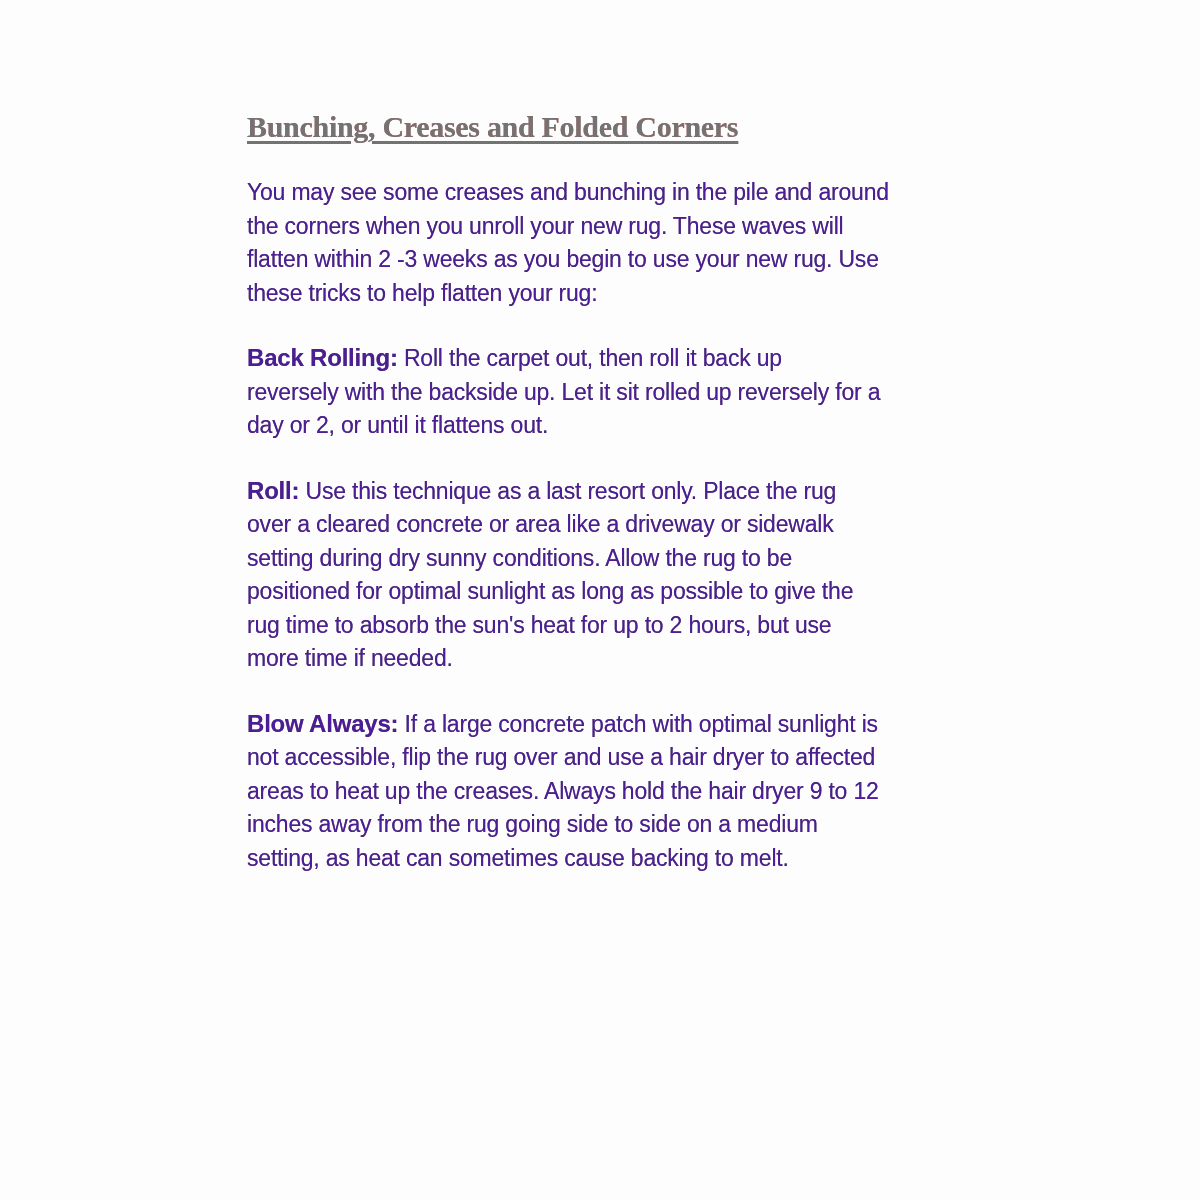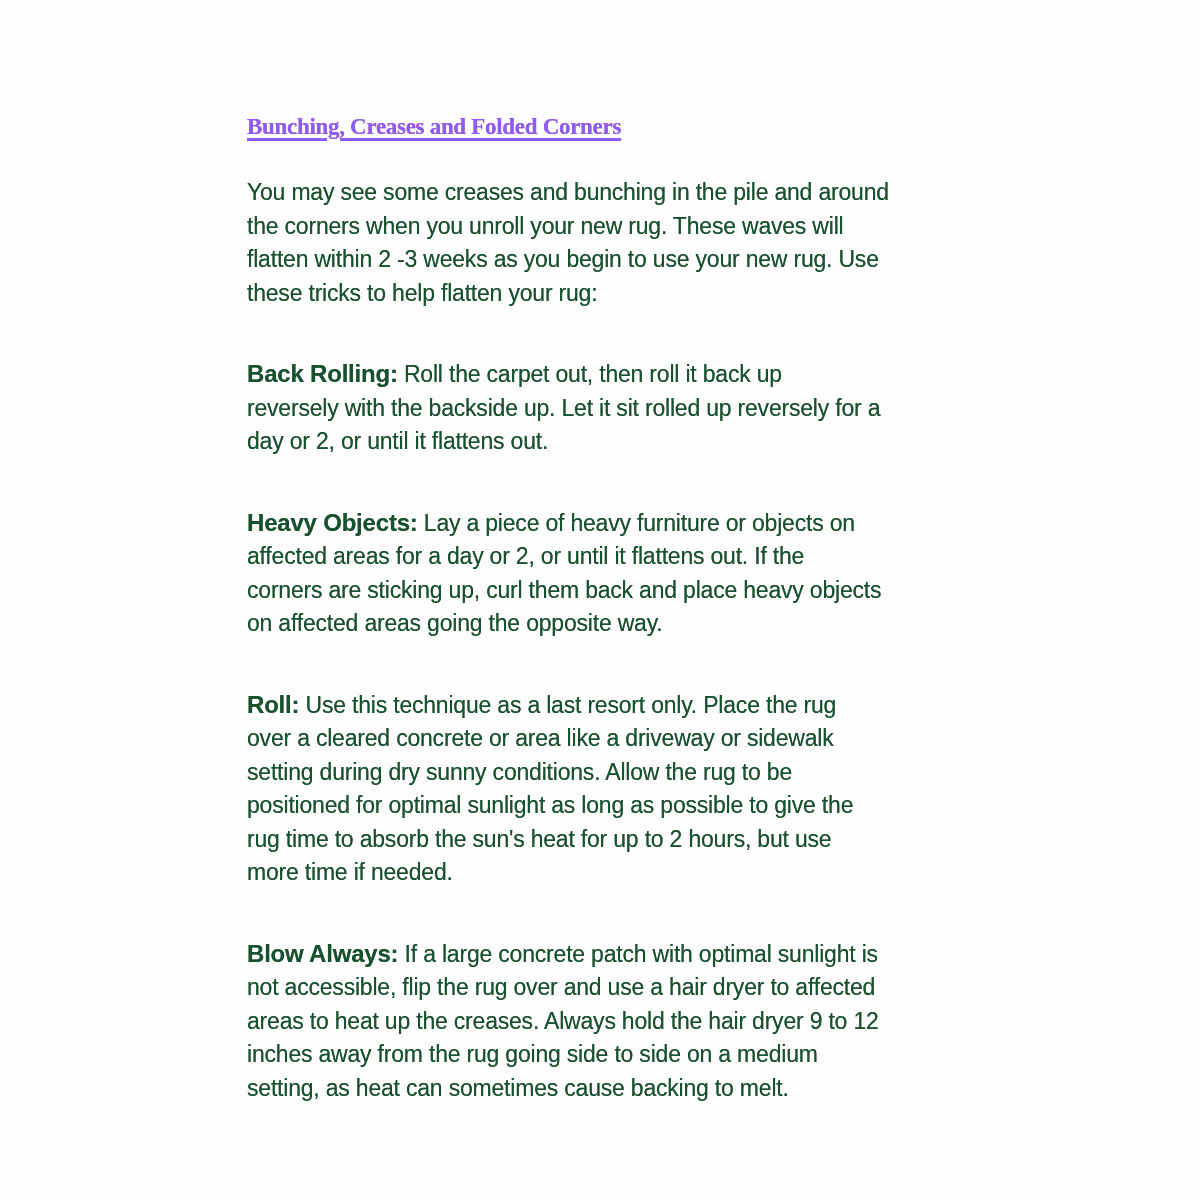--- a/index.html
+++ b/index.html
@@ -18,42 +18,42 @@
     background: #fdfdfd;
   }
   .doc-column {
     position: absolute;
     left: 247px;
     top: 112px;
     width: 820px;
   }
   .doc-heading {
     font-family: "Liberation Serif", serif;
-    font-size: 23px;
+    font-size: 30px;
     font-weight: 700;
     letter-spacing: -0.3px;
-    color: #8b5cf6;
+    color: #737373;
     line-height: 30px;
     margin: 0 0 34px 0;
     text-decoration: underline;
     text-decoration-thickness: 2.5px;
     text-underline-offset: 4px;
     text-shadow: 0 0 0.6px rgba(192, 19, 16, 0.65);
   }
   .para {
     margin: 0;
     font-size: 23px;
     line-height: 33.5px;
     letter-spacing: -0.2px;
-    color: #14532d;
+    color: #4c1d95;
     white-space: pre-line;
     text-shadow: 0 0 0.5px rgba(26, 26, 26, 0.6);
   }
   .section {
-    margin-top: 47px;
+    margin-top: 31px;
   }
   .lead {
     font-weight: 700;
     font-size: 24px;
   }
 </style>
 </head>
 <body>
 
 <div class="page">
@@ -63,24 +63,20 @@
 
     <p class="para">You may see some creases and bunching in the pile and around
 the corners when you unroll your new rug. These waves will
 flatten within 2 -3 weeks as you begin to use your new rug. Use
 these tricks to help flatten your rug:</p>
 
     <p class="para section"><b class="lead">Back Rolling:</b><span> Roll the carpet out, then roll it back up
 reversely with the backside up. Let it sit rolled up reversely for a
 day or 2, or until it flattens out.</span></p>
 
-    <p class="para section"><b class="lead">Heavy Objects:</b><span> Lay a piece of heavy furniture or objects on
-affected areas for a day or 2, or until it flattens out. If the
-corners are sticking up, curl them back and place heavy objects
-on affected areas going the opposite way.</span></p>
 
     <p class="para section"><b class="lead">Roll:</b><span> Use this technique as a last resort only. Place the rug
 over a cleared concrete or area like a driveway or sidewalk
 setting during dry sunny conditions. Allow the rug to be
 positioned for optimal sunlight as long as possible to give the
 rug time to absorb the sun's heat for up to 2 hours, but use
 more time if needed.</span></p>
 
     <p class="para section"><b class="lead">Blow Always:</b><span> If a large concrete patch with optimal sunlight is
 not accessible, flip the rug over and use a hair dryer to affected

